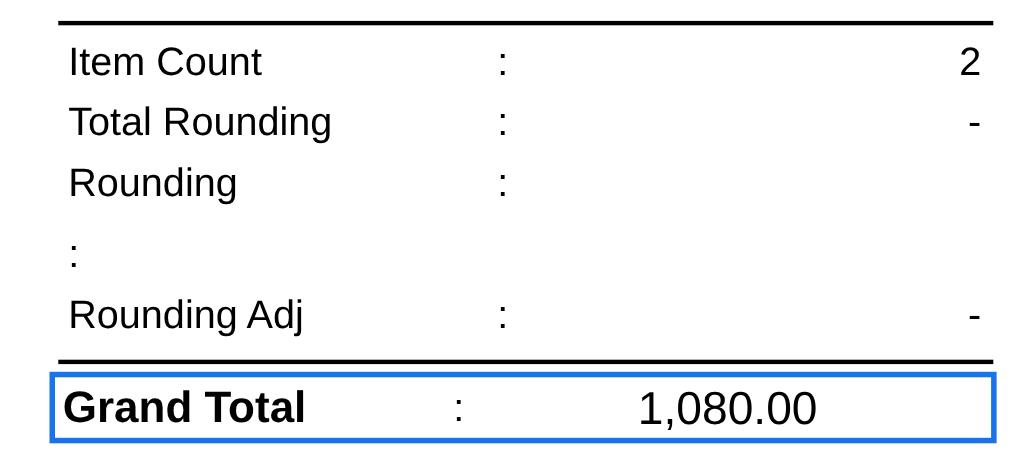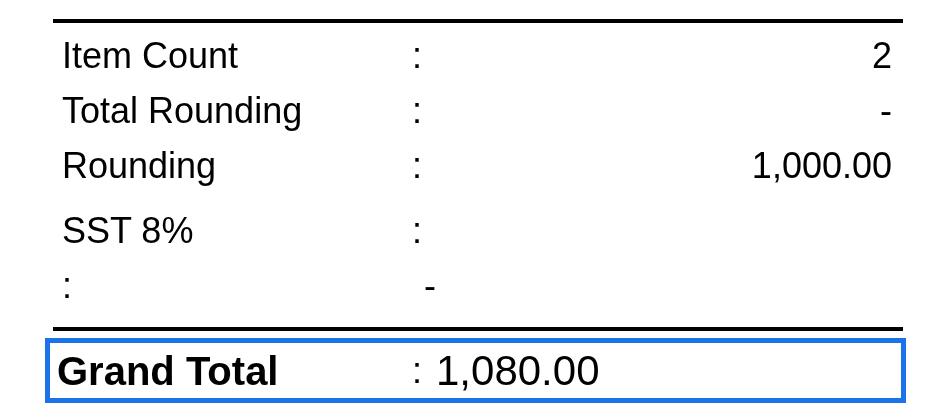--- a/index.html
+++ b/index.html
@@ -28,20 +28,21 @@
 
   .summary-row {
     display: grid;
     grid-template-columns: 350px 24px 1fr;
     align-items: center;
     height: 55px;
     margin-left: 62px;
     width: 830px;
     font-size: 36px;
     line-height: 1;
+    gap: 40px;
   }
   .summary-row.group-gap { margin-top: 10px; }
 
   .summary-label { text-align: left; white-space: nowrap; }
   .summary-colon { text-align: left; }
   .summary-value { text-align: right; white-space: nowrap; }
 
   .grand-box {
     margin-top: 7px;
     margin-left: 45px;
@@ -63,21 +64,21 @@
     line-height: 1;
   }
   .grand-colon {
     font-size: 36px;
     line-height: 1;
     text-align: left;
   }
   .grand-value {
     font-size: 42px;
     font-weight: normal;
-    text-align: left;
+    text-align: center;
     white-space: nowrap;
     line-height: 1;
   }
 </style>
 </head>
 <body>
 
 <div>
 
   <div class="rule rule-top"></div>
@@ -92,29 +93,28 @@
 
     <div class="summary-row">
       <span class="summary-label">Total Rounding</span>
       <span class="summary-colon">:</span>
       <span class="summary-value">-</span>
     </div>
 
     <div class="summary-row">
       <span class="summary-label">Rounding</span>
       <span class="summary-colon">:</span>
-      <span class="summary-value">1,000.00</span>
     </div>
 
     <div class="summary-row group-gap">
-      <span class="summary-label">SST 8%</span>
       <span class="summary-colon">:</span>
     </div>
 
     <div class="summary-row">
+      <span class="summary-label">Rounding Adj</span>
       <span class="summary-colon">:</span>
       <span class="summary-value">-</span>
     </div>
 
   </div>
 
   <div class="rule rule-mid"></div>
 
   <div class="grand-box" style="border-color: rgb(26, 115, 232);">
     <span class="grand-label">Grand Total</span>

